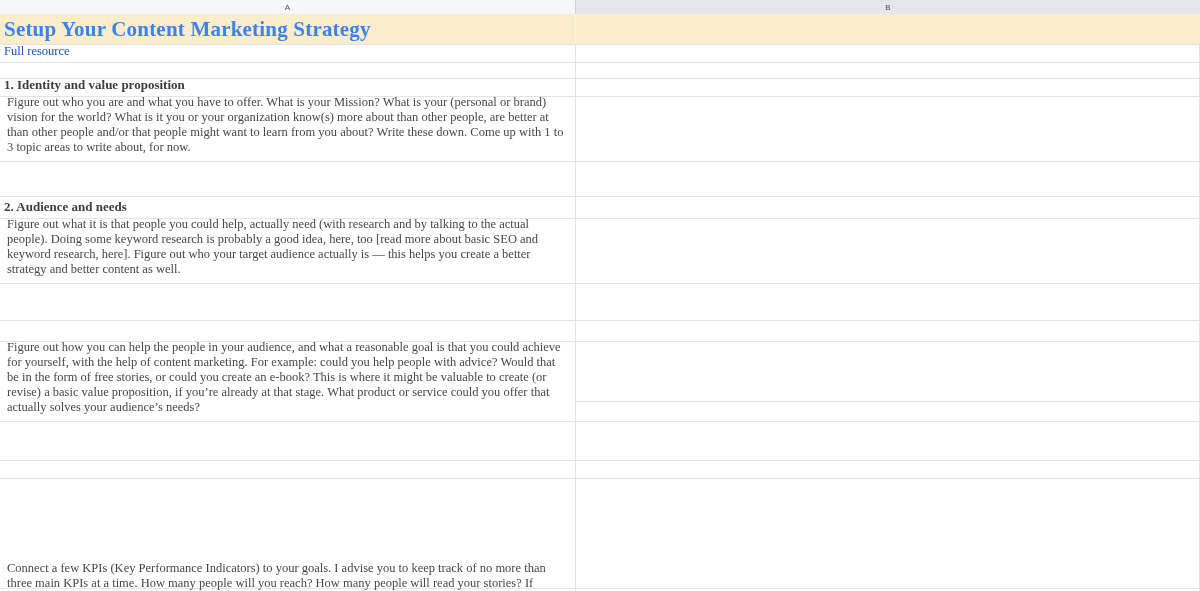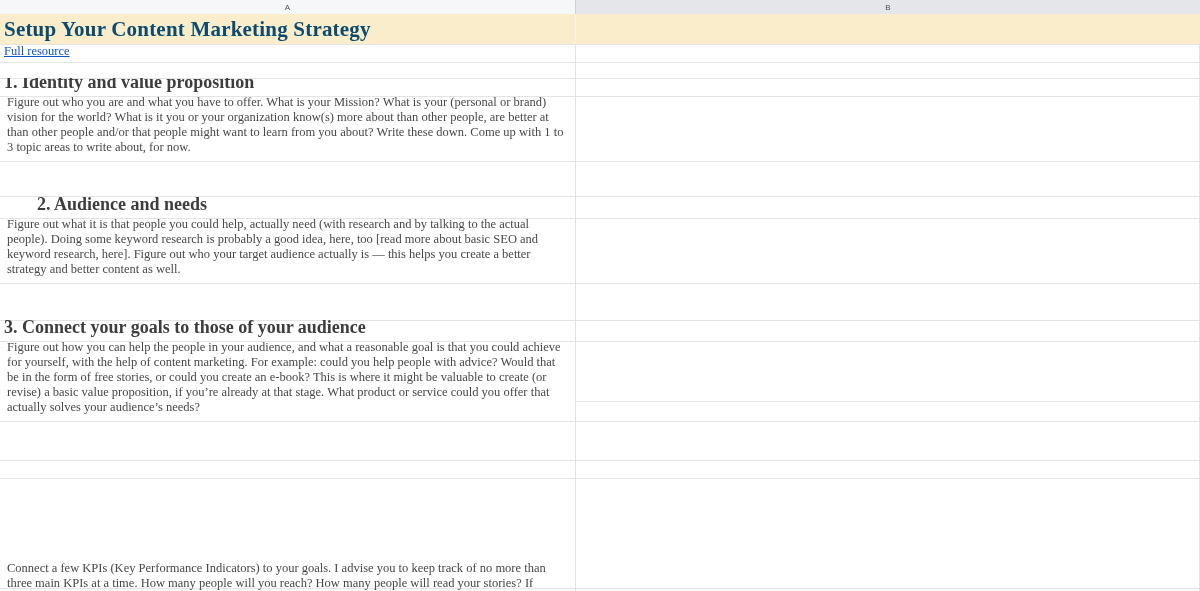--- a/index.html
+++ b/index.html
@@ -33,28 +33,28 @@
   .cell {
     position: absolute; left: 0; width: 575px;
     box-sizing: border-box;
     padding: 0 4px 3px 4px;
     display: flex; flex-direction: column; justify-content: flex-end;
     overflow: hidden;
   }
   .title-bg { position: absolute; top: 14px; left: 0; width: 1200px; height: 30px; background: #f9edcc; }
   .title-cell { top: 14px; height: 30px; width: 1200px; padding-bottom: 2px; }
   .title-cell span {
-    font-size: 21px; font-weight: bold; color: #0c4a6e;
+    font-size: 21px; font-weight: bold; color: #3b82f6;
     letter-spacing: 0.2px; white-space: nowrap;
   }
   .link-cell { top: 44px; height: 18px; }
-  .link-cell a { font-size: 12.5px; color: #1155cc; text-decoration: underline; cursor: pointer; white-space: nowrap; }
-  .heading-cell { font-size: 18px; font-weight: bold; color: #3d3d3d; white-space: nowrap; }
+  .link-cell a { font-size: 12.5px; color: #1155cc; cursor: pointer; white-space: nowrap; }
+  .heading-cell { font-size: 13px; font-weight: bold; color: #3d3d3d; white-space: nowrap; }
   .h1 { top: 78px;  height: 18px; }
-  .h2 { top: 196px; height: 22px; margin-left: 33px; }
+  .h2 { top: 196px; height: 22px; }
   .h3 { top: 320px; height: 21px; }
   .h4 { top: 460px; height: 18px; }
   .para-cell { font-size: 12.5px; line-height: 15px; color: #474747; }
   .para-cell p { margin: 3px; }
   .para-cell p + p { margin-top: 15px; }
   .p1 { top: 96px;  height: 65px; }
   .p2 { top: 218px; height: 65px; align-items: flex-end; }
   .p3 { top: 341px; height: 80px; }
   .p4 { top: 502px; height: 110px; }
 </style>
@@ -108,23 +108,20 @@
     <p>Figure out who you are and what you have to offer. What is your Mission? What is your (personal or brand) vision for the world? What is it you or your organization know(s) more about than other people, are better at than other people and/or that people might want to learn from you about? Write these down. Come up with 1 to 3 topic areas to write about, for now.</p>
   </div>
 
   <div class="cell heading-cell h2">
     <span>2. Audience and needs</span>
   </div>
   <div class="cell para-cell p2">
     <p>Figure out what it is that people you could help, actually need (with research and by talking to the actual people). Doing some keyword research is probably a good idea, here, too [read more about basic SEO and keyword research, here]. Figure out who your target audience actually is — this helps you create a better strategy and better content as well.</p>
   </div>
 
-  <div class="cell heading-cell h3">
-    <span>3. Connect your goals to those of your audience</span>
-  </div>
   <div class="cell para-cell p3">
     <p>Figure out how you can help the people in your audience, and what a reasonable goal is that you could achieve for yourself, with the help of content marketing. For example: could you help people with advice? Would that be in the form of free stories, or could you create an e-book? This is where it might be valuable to create (or revise) a basic value proposition, if you’re already at that stage. What product or service could you offer that actually solves your audience’s needs?</p>
   </div>
 
   <div class="cell para-cell p4">
     <p>Connect a few KPIs (Key Performance Indicators) to your goals. I advise you to keep track of no more than three main KPIs at a time. How many people will you reach? How many people will read your stories? If you’re selling something, how many customers will you serve in a given period of time?</p>
   </div>
 
 </div>
 

